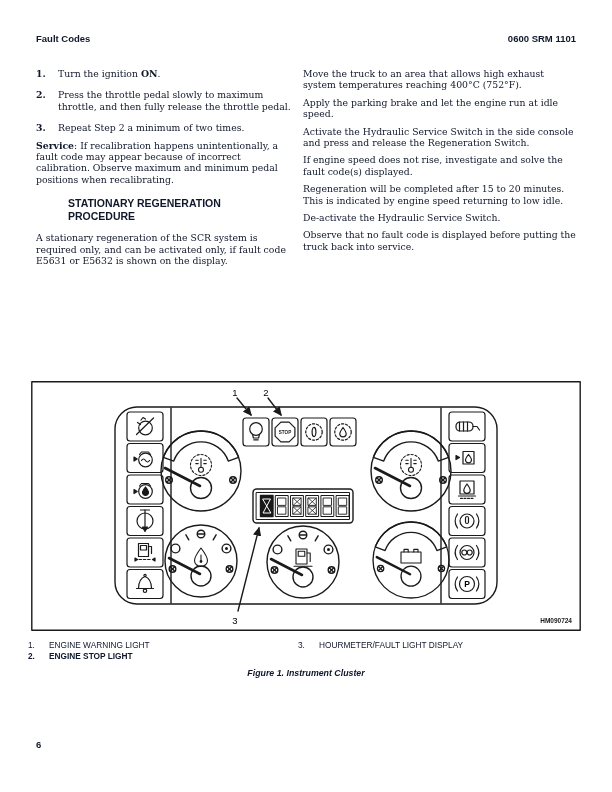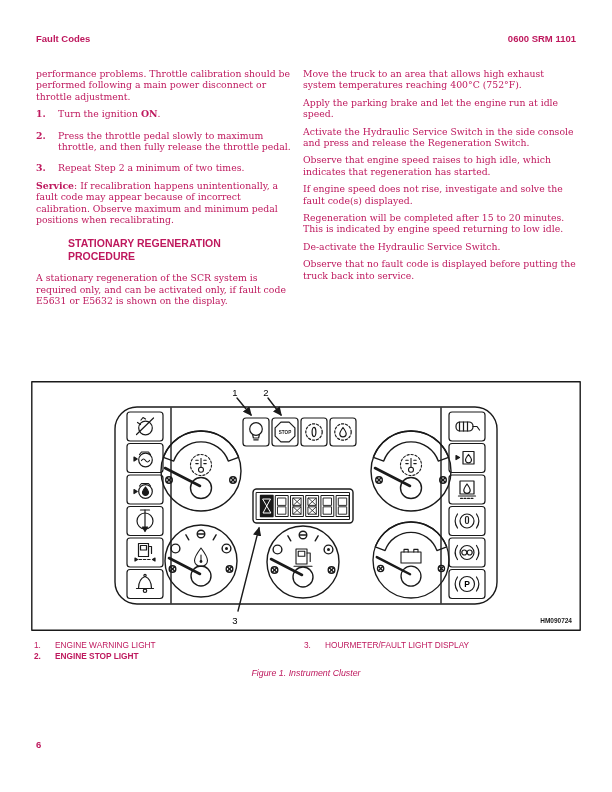--- a/index.html
+++ b/index.html
@@ -1,56 +1,55 @@
 <!DOCTYPE html>
 <html><head>
 <meta charset="utf-8">
 <style>
   html,body{margin:0;padding:0;background:#fff;}
-  .page{position:relative;width:612px;height:792px;background:#fff;color:#be185d;
+  .page{position:relative;width:612px;height:792px;background:#fff;color:#0f172a;
         font-family:"DejaVu Serif", serif;overflow:hidden;}
   .hdr{position:absolute;top:33px;left:36px;right:36px;display:flex;
        justify-content:space-between;font-family:"Liberation Sans",sans-serif;
        font-weight:bold;font-size:9.5px;}
   .col{position:absolute;top:68px;font-size:9.3px;line-height:11.4px;text-align:left;}
   .col1{left:36px;width:258px;}
   .col2{left:303px;width:273px;}
   .col p{margin:0 0 6px 0;}
   h3{font-family:"Liberation Sans",sans-serif;font-weight:bold;margin:12px 0 10px 0;}
   .h-sub{font-size:10px;white-space:nowrap;}
   .h-sect{font-size:10.5px;line-height:12.5px;width:185px;margin-left:32px;}
   .step{display:flex;margin:0 0 10px 0;}
   .step .num{flex:none;width:22px;font-weight:bold;}
   .step .stext{flex:1;}
   .remarks{margin:0 0 6px 22px;}
   .figure{position:absolute;left:31px;top:381px;width:550px;height:250px;}
-  .legend{position:absolute;left:34px;top:640px;width:540px;height:26px;
+  .legend{position:absolute;left:28px;top:640px;width:540px;height:26px;
           font-family:"Liberation Sans",sans-serif;font-size:8.3px;}
   .lrow{position:absolute;white-space:nowrap;}
   .lnum{display:inline-block;width:21px;}
   .caption{position:absolute;left:0;top:668px;width:612px;text-align:center;
-           font-family:"Liberation Sans",sans-serif;font-weight:normal;
+           font-family:"Liberation Sans",sans-serif;font-weight:bold;
            font-style:italic;font-size:8.8px;}
   .pagenum{position:absolute;left:36px;top:739px;
            font-family:"Liberation Sans",sans-serif;font-weight:bold;font-size:9.5px;}
   .svgtxt{font-family:"Liberation Sans",sans-serif;fill:#000;stroke:none;}
   .svgtxt-b{font-family:"Liberation Sans",sans-serif;font-weight:bold;fill:#1a1a1a;stroke:none;}
 </style>
 </head>
 <body>
 
 <div class="page">
 
   <div class="hdr">
     <span>Fault Codes</span>
     <span>0600 SRM 1101</span>
   </div>
 
   <div class="col col1">
-    <p>performance problems. Throttle calibration should be performed following a main power disconnect or throttle adjustment.</p>
 
     <div class="step">
       <span class="num">1.</span>
       <span class="stext"><span>Turn the ignition </span><b>ON</b><span>.</span></span>
     </div>
     <div class="step">
       <span class="num">2.</span>
       <span class="stext"><span>Press the throttle pedal slowly to maximum throttle, and then fully release the throttle pedal.</span><b></b><span></span></span>
     </div>
     <div class="step" style="margin-bottom:6px;">
@@ -60,21 +59,20 @@
     <p class="remarks"><b>Service</b><span>: If recalibration happens unintentionally, a fault code may appear because of incorrect calibration. Observe maximum and minimum pedal positions when recalibrating.</span></p>
 
     <h3 class="h-sect">STATIONARY REGENERATION PROCEDURE</h3>
     <p>A stationary regeneration of the SCR system is required only, and can be activated only, if fault code E5631 or E5632 is shown on the display.</p>
   </div>
 
   <div class="col col2">
     <p>Move the truck to an area that allows high exhaust system temperatures reaching 400°C (752°F).</p>
     <p>Apply the parking brake and let the engine run at idle speed.</p>
     <p>Activate the Hydraulic Service Switch in the side console and press and release the Regeneration Switch.</p>
-    <p>Observe that engine speed raises to high idle, which indicates that regeneration has started.</p>
     <p>If engine speed does not rise, investigate and solve the fault code(s) displayed.</p>
     <p>Regeneration will be completed after 15 to 20 minutes. This is indicated by engine speed returning to low idle.</p>
     <p>De-activate the Hydraulic Service Switch.</p>
     <p>Observe that no fault code is displayed before putting the truck back into service.</p>
   </div>
 
   <div class="figure">
   <svg width="550" height="250" viewBox="0 0 550 250">
     <defs>
       <marker id="arrw" markerWidth="7" markerHeight="6" refX="5.5" refY="3" orient="auto">

